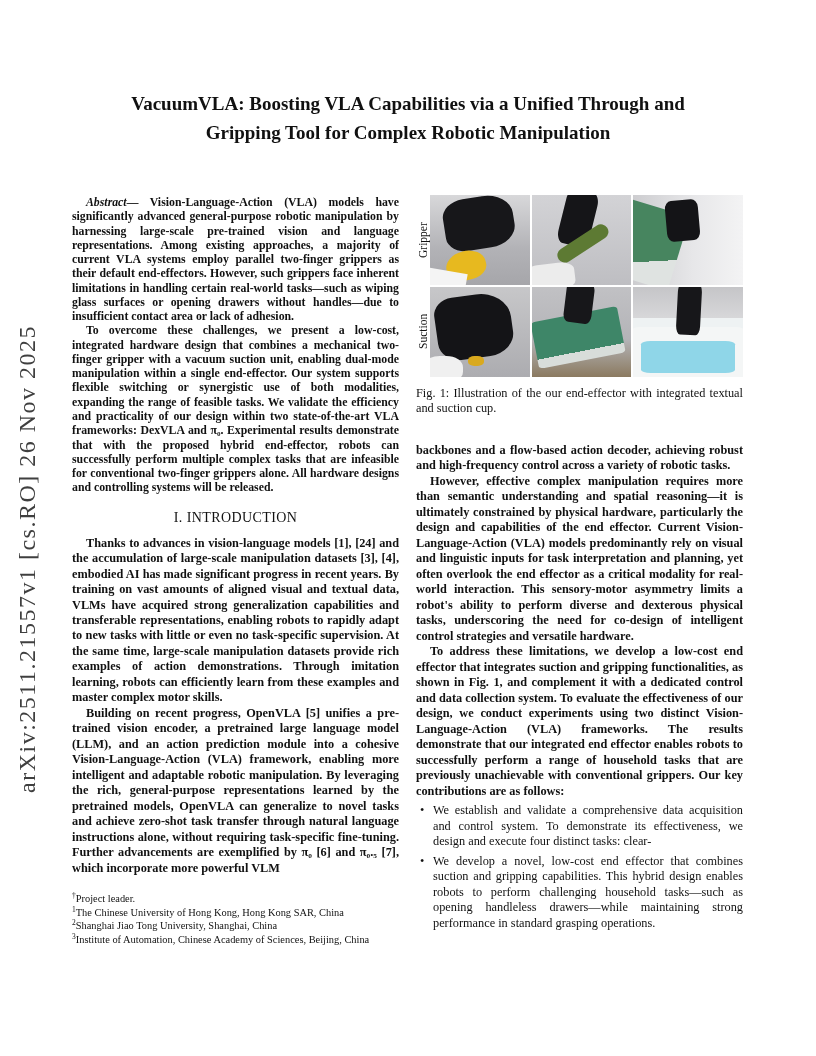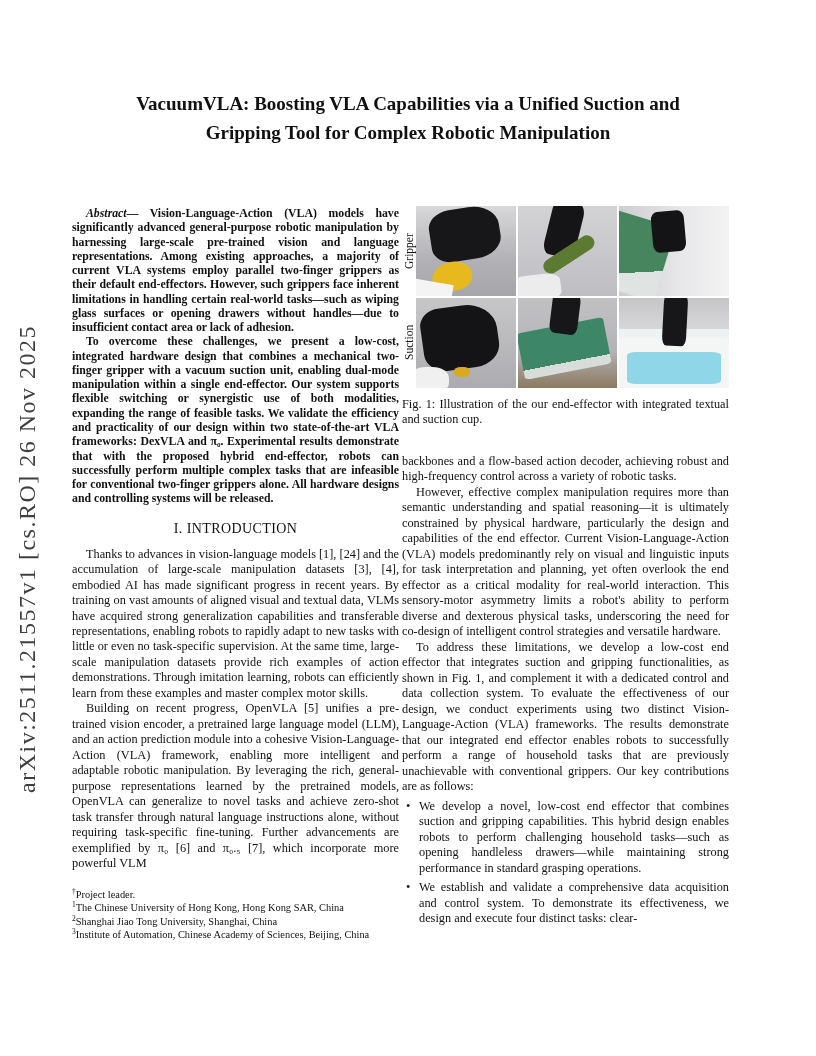--- a/index.html
+++ b/index.html
@@ -15,23 +15,23 @@
     font-size:24px; letter-spacing:1.5px; color:#3f3f3f; white-space:nowrap;
   }
   
   .title {
     margin:90px 64px 0 64px; text-align:center;
     font-size:19px; font-weight:bold; line-height:1.5;
   }
   .authors { text-align:center; margin-top:21px; font-size:13.5px; }
   .authors sup { font-size:9px; }
   
-  .columns { position:absolute; left:72px; top:206px; width:672px; display:flex; gap:3px; }
+  .columns { position:absolute; left:72px; top:195px; width:672px; display:flex; gap:17px; }
   .col { width:327px; }
-  p { margin:0; text-align:justify; }
+  p { margin:0; text-align:justify;font-weight:bold; }
   .body-text { font-size:12.3px; line-height:1.26; }
   .indent { text-indent:14px; }
   
   .abstract { font-size:11.8px; font-weight:bold; line-height:1.21; text-align:justify; }
   .abstract.first { text-indent:14px; }
   .abs-label { font-style:italic; }
   
   .section-heading {
     margin:15px 0 10px 0; text-align:center; font-weight:normal;
     font-size:14px; letter-spacing:0.4px;
@@ -92,21 +92,21 @@
   ul.contrib li::before { content:"\2022"; position:absolute; left:0; top:0; }
 </style>
 </head>
 <body>
 
 <div class="page">
 
   <div class="arxiv-watermark">arXiv:2511.21557v1  [cs.RO]  26 Nov 2025</div>
 
   <h1 class="title">
-    <span>VacuumVLA: Boosting VLA Capabilities via a Unified Suction and</span><br>
+    <span>VacuumVLA: Boosting VLA Capabilities via a Unified Through and</span><br>
     <span>Gripping Tool for Complex Robotic Manipulation</span>
   </h1>
 
 
   <div class="columns">
 
     <div class="col">
       <p class="abstract first"><span class="abs-label">Abstract—</span><span> Vision-Language-Action (VLA) models have significantly advanced general-purpose robotic manipulation by harnessing large-scale pre-trained vision and language representations. Among existing approaches, a majority of current VLA systems employ parallel two-finger grippers as their default end-effectors. However, such grippers face inherent limitations in handling certain real-world tasks—such as wiping glass surfaces or opening drawers without handles—due to insufficient contact area or lack of adhesion.</span></p>
       <p class="abstract indent">To overcome these challenges, we present a low-cost, integrated hardware design that combines a mechanical two-finger gripper with a vacuum suction unit, enabling dual-mode manipulation within a single end-effector. Our system supports flexible switching or synergistic use of both modalities, expanding the range of feasible tasks. We validate the efficiency and practicality of our design within two state-of-the-art VLA frameworks: DexVLA and π₀. Experimental results demonstrate that with the proposed hybrid end-effector, robots can successfully perform multiple complex tasks that are infeasible for conventional two-finger grippers alone. All hardware designs and controlling systems will be released.</p>
 
@@ -163,19 +163,19 @@
           </div>
         </div>
         <figcaption><span>Fig. 1:</span><span> Illustration of the our end-effector with integrated textual and suction cup.</span></figcaption>
       </figure>
 
       <p class="body-text rc-p1">backbones and a flow-based action decoder, achieving robust and high-frequency control across a variety of robotic tasks.</p>
       <p class="body-text indent">However, effective complex manipulation requires more than semantic understanding and spatial reasoning—it is ultimately constrained by physical hardware, particularly the design and capabilities of the end effector. Current Vision-Language-Action (VLA) models predominantly rely on visual and linguistic inputs for task interpretation and planning, yet often overlook the end effector as a critical modality for real-world interaction. This sensory-motor asymmetry limits a robot's ability to perform diverse and dexterous physical tasks, underscoring the need for co-design of intelligent control strategies and versatile hardware.</p>
       <p class="body-text indent">To address these limitations, we develop a low-cost end effector that integrates suction and gripping functionalities, as shown in Fig. 1, and complement it with a dedicated control and data collection system. To evaluate the effectiveness of our design, we conduct experiments using two distinct Vision-Language-Action (VLA) frameworks. The results demonstrate that our integrated end effector enables robots to successfully perform a range of household tasks that are previously unachievable with conventional grippers. Our key contributions are as follows:</p>
 
       <ul class="contrib">
+        <li>We establish and validate a comprehensive data acquisition and control system. To demonstrate its effectiveness, we design and execute four distinct tasks: clear-</li>
         <li>We develop a novel, low-cost end effector that combines suction and gripping capabilities. This hybrid design enables robots to perform challenging household tasks—such as opening handleless drawers—while maintaining strong performance in standard grasping operations.</li>
-        <li>We establish and validate a comprehensive data acquisition and control system. To demonstrate its effectiveness, we design and execute four distinct tasks: clear-</li>
       </ul>
 
     </div>
   </div>
 </div>
 
 </body></html>

